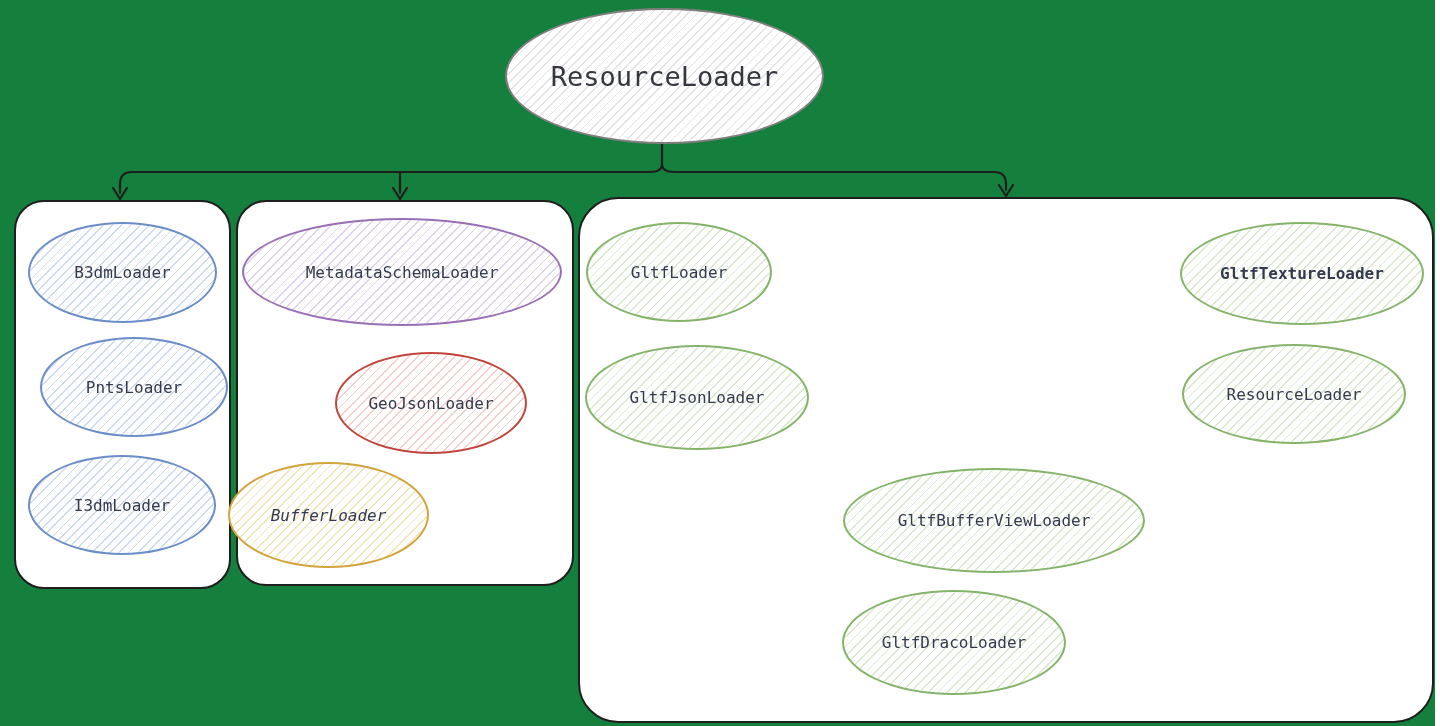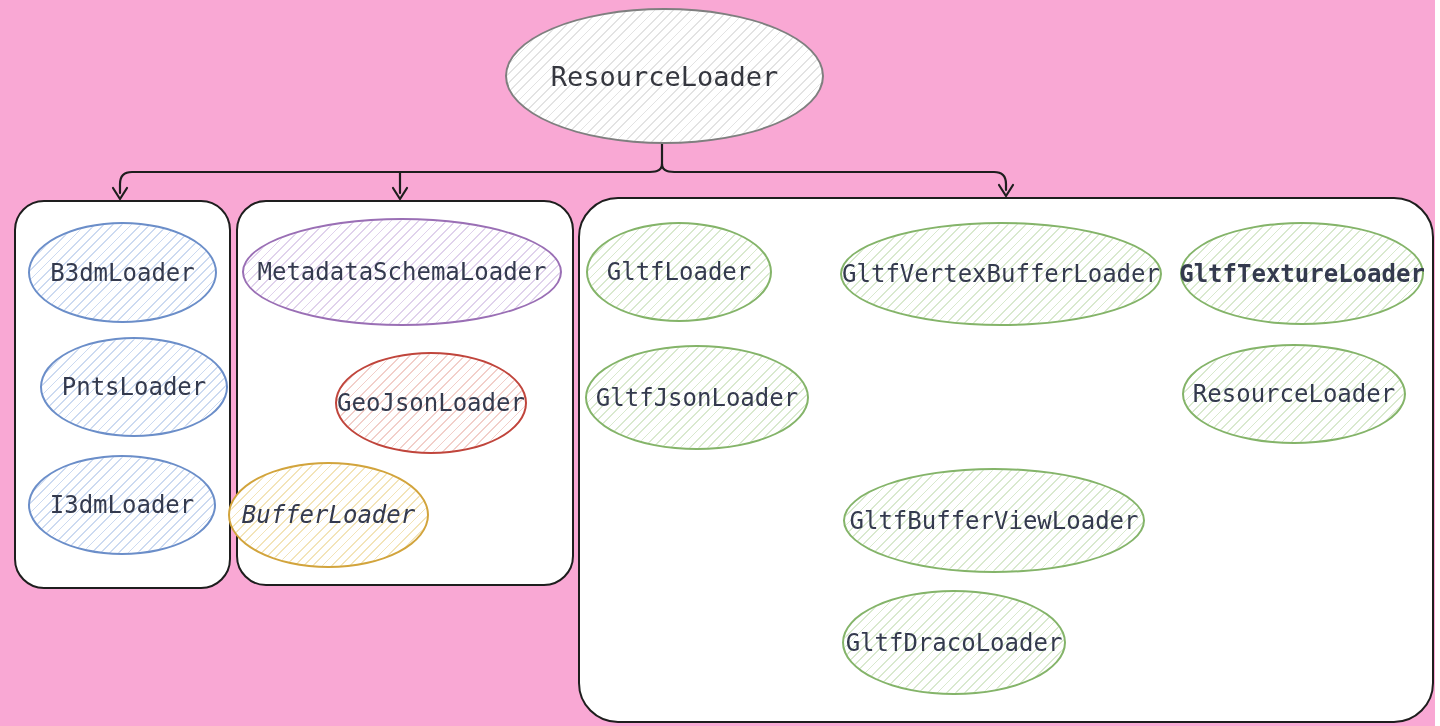--- a/index.html
+++ b/index.html
@@ -1,20 +1,20 @@
 <!DOCTYPE html>
 <html><head>
 <meta charset="utf-8">
 <style>
   html, body { margin: 0; padding: 0; background: #ffffff; }
   .canvas {
     position: relative;
     width: 1435px;
     height: 726px;
-    background: #f9a8d4;
+    background: #15803d;
     font-family: "DejaVu Sans Mono", "Liberation Mono", monospace;
     overflow: hidden;
   }
   .arrows {
     position: absolute;
     left: 0; top: 0;
     width: 1440px; height: 726px;
     pointer-events: none;
   }
   .group-box {
@@ -24,21 +24,21 @@
     background: #ffffff;
   }
   .node {
     position: absolute;
     display: flex;
     align-items: center;
     justify-content: center;
     border-radius: 50%;
     border: 2.5px solid var(--stroke);
     color: #343a4e;
-    font-size: 24px;
+    font-size: 16px;
     text-align: center;
     background-color: #ffffff;
     background-image: repeating-linear-gradient(
       135deg,
       var(--hatch) 0px,
       var(--hatch) 1.3px,
       transparent 1.3px,
       transparent 6.5px
     );
     box-shadow: inset 0 0 0 1px rgba(255,255,255,0.35);
@@ -78,20 +78,19 @@
   <div class="node blue" style="left:40px; top:337px; width:184px; height:96px;">PntsLoader</div>
   <div class="node blue" style="left:28px; top:455px; width:184px; height:96px;">I3dmLoader</div>
 
   <div class="group-box" style="left:236px; top:200px; width:334px; height:382px; border-radius:30px;"></div>
   <div class="node purple" style="left:242px; top:218px; width:316px; height:104px;">MetadataSchemaLoader</div>
   <div class="node red" style="left:335px; top:352px; width:188px; height:98px;text-align:center;">GeoJsonLoader</div>
   <div class="node yellow" style="left:228px; top:462px; width:197px; height:102px;font-style:italic;">BufferLoader</div>
 
   <div class="group-box" style="left:578px; top:197px; width:852px; height:522px; border-radius:40px;"></div>
   <div class="node green" style="left:586px; top:222px; width:182px; height:96px;">GltfLoader</div>
-  <div class="node green" style="left:840px; top:222px; width:318px; height:100px;">GltfVertexBufferLoader</div>
   <div class="node green" style="left:1180px; top:222px; width:240px; height:99px;font-weight:bold;">GltfTextureLoader</div>
   <div class="node green" style="left:585px; top:345px; width:220px; height:101px;">GltfJsonLoader</div>
   <div class="node green" style="left:1182px; top:344px; width:220px; height:96px;">ResourceLoader</div>
   <div class="node green" style="left:843px; top:468px; width:298px; height:101px;">GltfBufferViewLoader</div>
   <div class="node green" style="left:842px; top:590px; width:220px; height:101px;">GltfDracoLoader</div>
 
 </div>
 
 </body></html>

